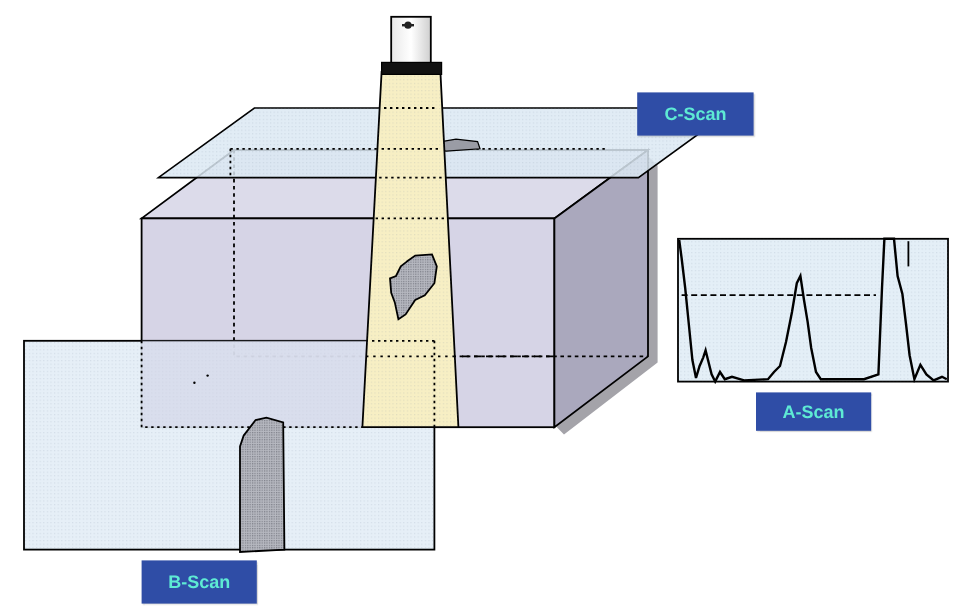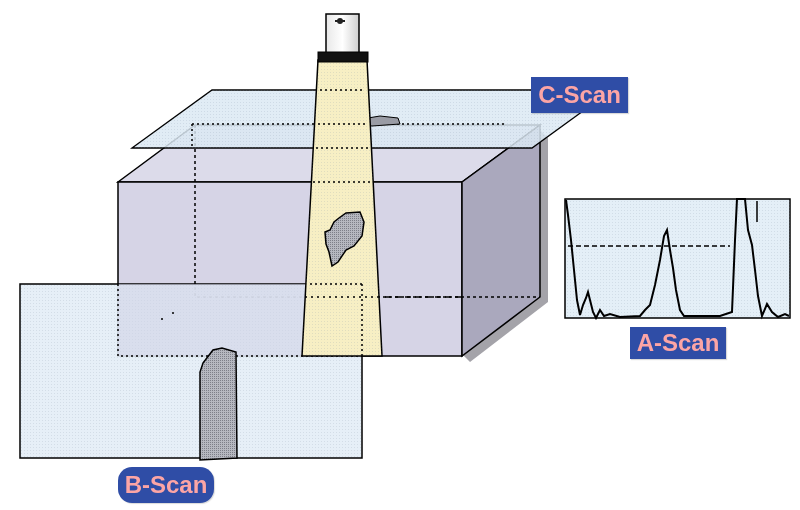--- a/index.html
+++ b/index.html
@@ -1,26 +1,26 @@
 <!DOCTYPE html>
 <html><head>
 <meta charset="utf-8">
 <style>
   html, body { margin:0; padding:0; background:#ffffff; }
   body { width:800px; height:510px; position:relative; overflow:hidden; font-family:"Liberation Sans", sans-serif; }
   #diagram { position:absolute; left:0; top:0; width:800px; height:510px; }
   .label {
-    position:absolute; background:#2f4da6; color:#fca5a5; font-weight:bold;
-    font-family:"Liberation Sans", sans-serif; font-size:24px;
+    position:absolute; background:#2f4da6; color:#5eead4; font-weight:bold;
+    font-family:"Liberation Sans", sans-serif; font-size:15px;
     display:flex; align-items:center; justify-content:center;
     box-shadow: 1px 1px 1px rgba(0,0,0,0.15);
   }
   #label-cscan { left:531px; top:77px; width:97px; height:36px; }
   #label-ascan { left:630px; top:327px; width:96px; height:32px; }
-  #label-bscan { left:118px; top:467px; width:96px; height:36px;border-radius:14px; }
+  #label-bscan { left:118px; top:467px; width:96px; height:36px; }
 </style>
 </head>
 <body>
 
 <svg id="diagram" viewBox="0 0 800 510" xmlns="http://www.w3.org/2000/svg">
   <defs>
     <pattern id="dots" width="3" height="3" patternUnits="userSpaceOnUse">
       <rect width="3" height="3" fill="none"></rect>
       <rect width="1" height="1" fill="rgba(120,140,160,0.18)"></rect>
     </pattern>

